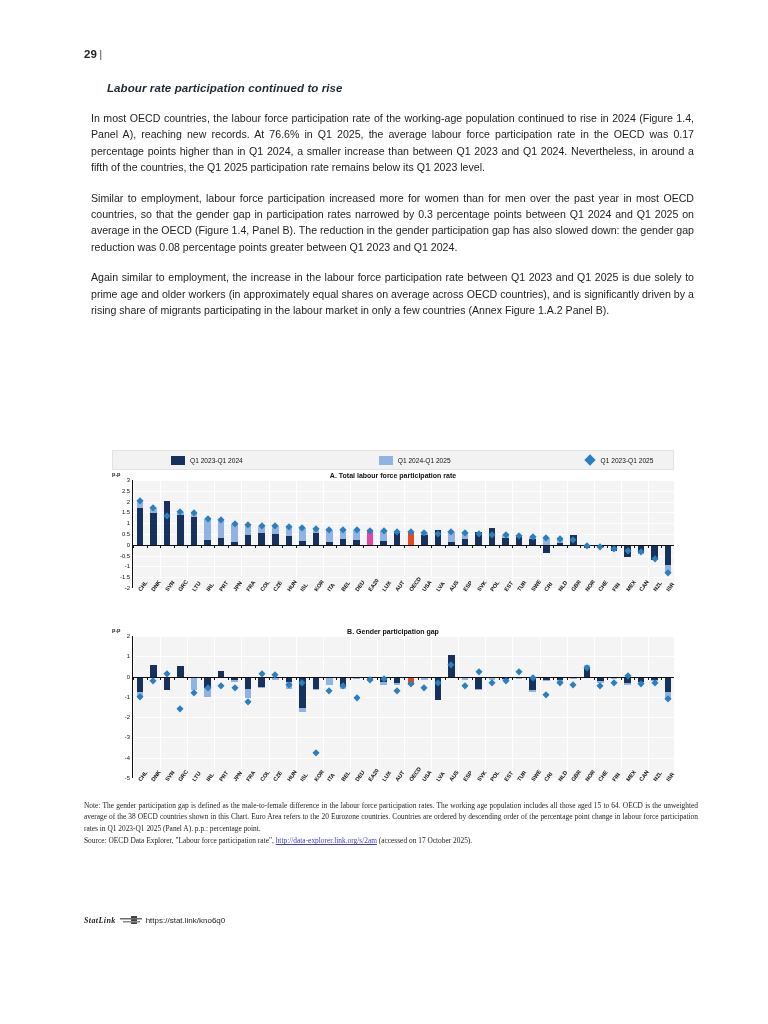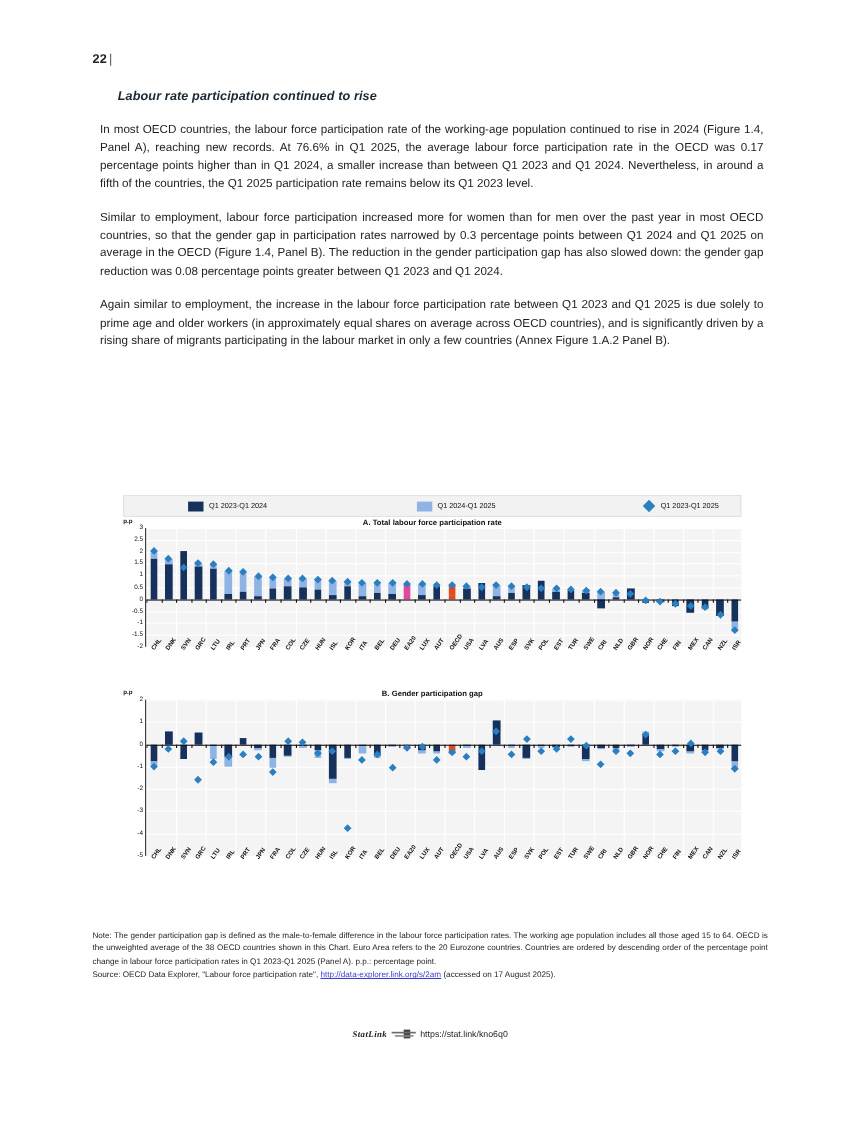--- a/index.html
+++ b/index.html
@@ -208,38 +208,39 @@
     font-weight: bold;
     color: #111;
     transform-origin: left top;
     transform: rotate(-55deg);
     white-space: nowrap;
   }
   
   .notes {
     position: absolute;
     left: 84px;
-    top: 845px;
+    top: 800px;
     width: 614px;
     font-size: 7.4px;
     line-height: 11.4px;
     color: #1d1d1d;
+    font-family: Liberation Serif, serif;
   }
   .notes p { margin: 0; text-align: justify; }
   .notes p.src { margin-top: 1px; text-align: left; }
   .notes a {
     color: #3b3bcc;
     text-decoration: underline;
   }
   .statlink {
     position: absolute;
     left: 84px;
-    top: 936px;
+    top: 916px;
     width: 614px;
-    text-align: center;
+    text-align: left;
     font-size: 8px;
     color: #1d1d1d;
   }
   .statlink .sl-word {
     font-family: "Liberation Serif", serif;
     font-style: italic;
     font-weight: bold;
     letter-spacing: .4px;
   }
   .sl-icon {
@@ -265,21 +266,21 @@
     color: #2b2b2b;
     letter-spacing: .1px;
   }
 </style>
 </head>
 <body>
 
 <div class="page">
 
   <div class="page-number">
-    <span>22</span><span class="bar">|</span>
+    <span>29</span><span class="bar">|</span>
   </div>
 
   <div class="content">
     <h2 class="section-head">Labour rate participation continued to rise</h2>
     <p class="para">In most OECD countries, the labour force participation rate of the working-age population continued to rise in 2024 (Figure 1.4, Panel A), reaching new records. At 76.6% in Q1 2025, the average labour force participation rate in the OECD was 0.17 percentage points higher than in Q1 2024, a smaller increase than between Q1 2023 and Q1 2024. Nevertheless, in around a fifth of the countries, the Q1 2025 participation rate remains below its Q1 2023 level.</p>
     <p class="para">Similar to employment, labour force participation increased more for women than for men over the past year in most OECD countries, so that the gender gap in participation rates narrowed by 0.3 percentage points between Q1 2024 and Q1 2025 on average in the OECD (Figure 1.4, Panel B). The reduction in the gender participation gap has also slowed down: the gender gap reduction was 0.08 percentage points greater between Q1 2023 and Q1 2024.</p>
     <p class="para">Again similar to employment, the increase in the labour force participation rate between Q1 2023 and Q1 2025 is due solely to prime age and older workers (in approximately equal shares on average across OECD countries), and is significantly driven by a rising share of migrants participating in the labour market in only a few countries (Annex Figure 1.A.2 Panel B).</p>
   </div>
 
   <div class="figure">
@@ -816,21 +817,21 @@
           <span style="left: 492.575px;">MEX</span>
           <span style="left: 506.125px;">CAN</span>
           <span style="left: 519.675px;">NZL</span>
           <span style="left: 533.225px;">ISR</span>
         </div>
     </div>
   </div>
 
   <div class="notes">
     <p>Note: The gender participation gap is defined as the male-to-female difference in the labour force participation rates. The working age population includes all those aged 15 to 64. OECD is the unweighted average of the 38 OECD countries shown in this Chart. Euro Area refers to the 20 Eurozone countries. Countries are ordered by descending order of the percentage point change in labour force participation rates in Q1 2023-Q1 2025 (Panel A). p.p.: percentage point.</p>
-    <p class="src"><span>Source: OECD Data Explorer, "Labour force participation rate", </span><a href="#">http://data-explorer.link.org/s/2am</a><span> (accessed on 17 August 2025).</span></p>
+    <p class="src"><span>Source: OECD Data Explorer, "Labour force participation rate", </span><a href="#">http://data-explorer.link.org/s/2am</a><span> (accessed on 17 October 2025).</span></p>
   </div>
 
   <div class="statlink">
     <span class="sl-word">StatLink</span><span class="sl-icon"></span><span>https://stat.link/kno6q0</span>
   </div>
 
 
 </div>
 
 </body></html>

